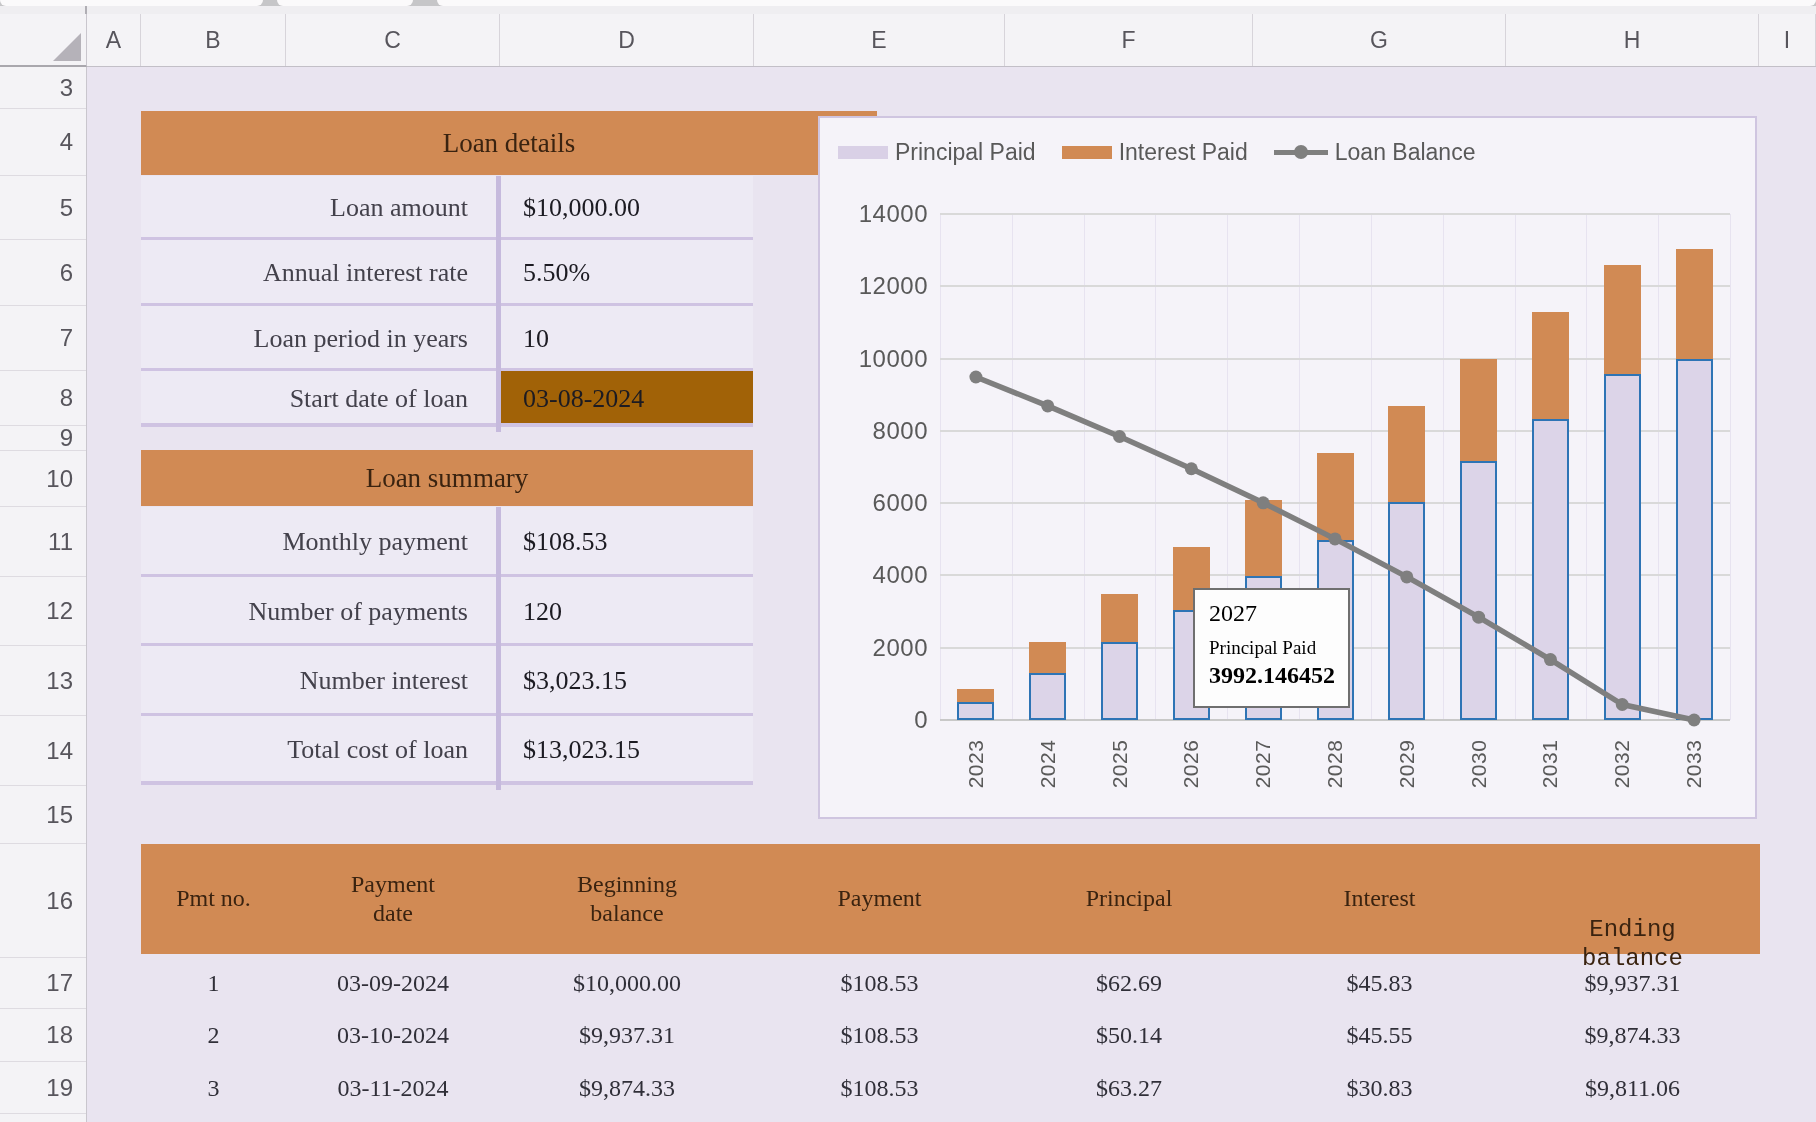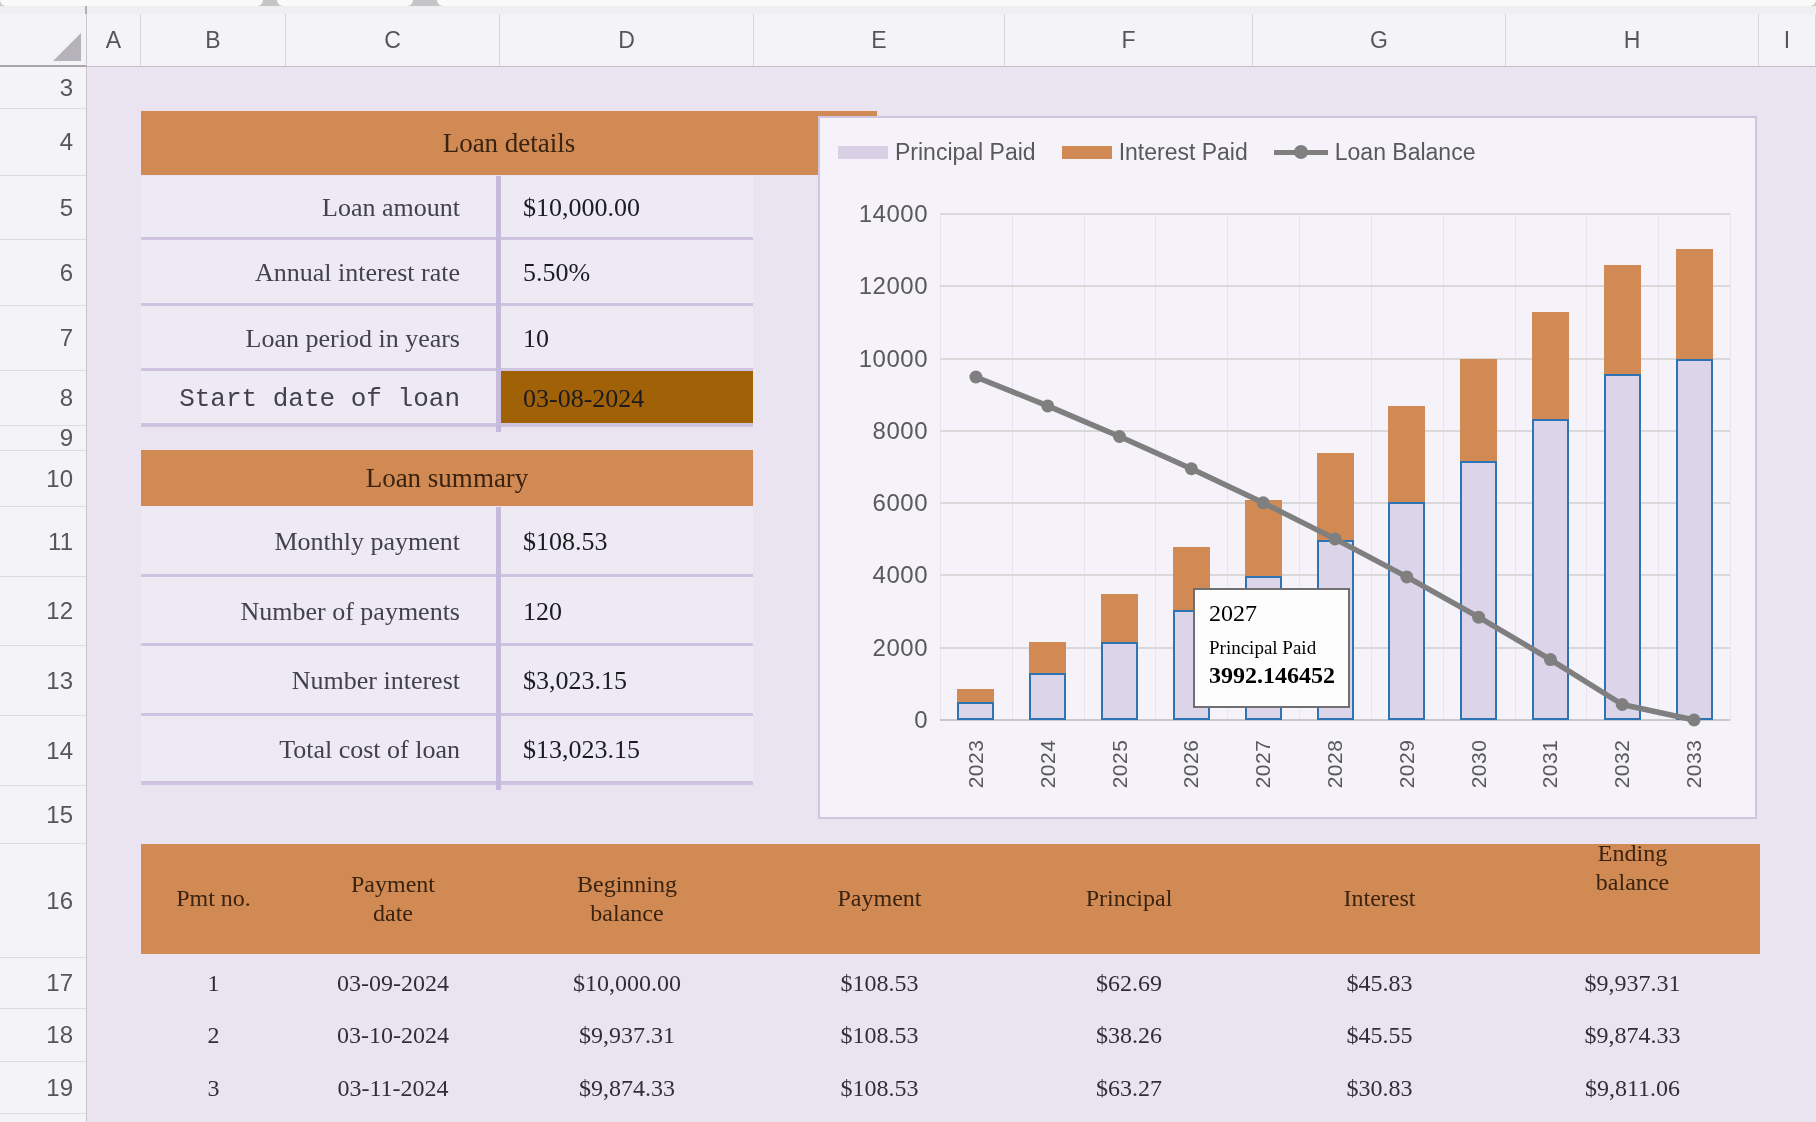--- a/index.html
+++ b/index.html
@@ -18,21 +18,21 @@
   .rowhdr-band{left:0;top:67px;width:87px;height:1055px;background:#f4f3f6;border-right:1px solid #c9c6cd;box-sizing:border-box;}
   .rowhdr{position:absolute;left:0;width:86px;display:flex;align-items:center;justify-content:flex-end;
           padding-right:13px;box-sizing:border-box;font-family:"Liberation Sans",sans-serif;font-size:24px;color:#57555c;
           border-bottom:1px solid #dedbe1;}
   .corner{left:0;top:14px;width:87px;height:53px;background:#f4f3f6;border-right:1px solid #c9c6cd;
           border-bottom:2px solid #a9a7ad;box-sizing:border-box;}
   .corner-tri{position:absolute;right:5px;bottom:4px;width:0;height:0;
               border-left:28px solid transparent;border-bottom:28px solid #b5b2b9;}
   
   .block-title{display:flex;align-items:center;justify-content:center;font-size:27px;}
-  .cell-label{display:flex;align-items:center;justify-content:flex-end;padding-right:36px;box-sizing:border-box;
+  .cell-label{display:flex;align-items:center;justify-content:flex-end;padding-right:28px;box-sizing:border-box;
               font-size:26px;color:#43414b;}
   .cell-value{display:flex;align-items:center;justify-content:flex-start;padding-left:22px;box-sizing:border-box;
               font-size:26px;color:#1c1b22;}
   
   .pt-hcell{display:flex;align-items:center;justify-content:center;text-align:center;font-size:24px;
             white-space:pre-line;line-height:1.22;}
   .pt-cell{display:flex;align-items:center;justify-content:center;font-size:24px;color:#302f38;}
   
   .chart-box{background:#f5f3f9;border:2px solid #cfc5e0;box-sizing:border-box;}
   .gridline-h{height:2px;}
@@ -107,21 +107,21 @@
       <div class="block-title" style="position: absolute; left: 141px; top: 111px; width: 736px; height: 64px; background: rgb(209, 138, 84); color: rgb(58, 35, 16);">Loan details</div>
       <div class="cell-label" style="position: absolute; left: 141px; top: 176px; width: 355px; height: 64px; background: rgb(237, 234, 244);">Loan amount</div>
       <div class="cell-value" style="position: absolute; left: 501px; top: 176px; width: 252px; height: 64px; background: rgb(237, 234, 244);">$10,000.00</div>
       <div style="position: absolute; left: 141px; top: 237px; width: 612px; height: 4px; background: rgb(207, 195, 226);"></div>
       <div class="cell-label" style="position: absolute; left: 141px; top: 240px; width: 355px; height: 66px; background: rgb(237, 234, 244);">Annual interest rate</div>
       <div class="cell-value" style="position: absolute; left: 501px; top: 240px; width: 252px; height: 66px; background: rgb(237, 234, 244);">5.50%</div>
       <div style="position: absolute; left: 141px; top: 303px; width: 612px; height: 4px; background: rgb(207, 195, 226);"></div>
       <div class="cell-label" style="position: absolute; left: 141px; top: 306px; width: 355px; height: 65px; background: rgb(237, 234, 244);">Loan period in years</div>
       <div class="cell-value" style="position: absolute; left: 501px; top: 306px; width: 252px; height: 65px; background: rgb(237, 234, 244);">10</div>
       <div style="position: absolute; left: 141px; top: 368px; width: 612px; height: 4px; background: rgb(207, 195, 226);"></div>
-      <div class="cell-label" style="position: absolute; left: 141px; top: 371px; width: 355px; height: 55px; background: rgb(237, 234, 244); font-family: Liberation Mono, monospace;">Start date of loan</div>
+      <div class="cell-label" style="position: absolute; left: 141px; top: 371px; width: 355px; height: 55px; background: rgb(237, 234, 244);">Start date of loan</div>
       <div class="cell-value" style="position: absolute; left: 501px; top: 371px; width: 252px; height: 55px; background: #a16207;">03-08-2024</div>
       <div style="position: absolute; left: 141px; top: 423px; width: 612px; height: 4px; background: rgb(207, 195, 226);"></div>
       <div style="position: absolute; left: 496px; top: 176px; width: 5px; height: 256px; background: rgb(198, 186, 221);"></div>
     </div>
 
   <div id="loanSummary">
       <div class="block-title" style="position: absolute; left: 141px; top: 450px; width: 612px; height: 56px; background: rgb(209, 138, 84); color: rgb(58, 35, 16);">Loan summary</div>
       <div class="cell-label" style="position: absolute; left: 141px; top: 507px; width: 355px; height: 70px; background: rgb(237, 234, 244);">Monthly payment</div>
       <div class="cell-value" style="position: absolute; left: 501px; top: 507px; width: 252px; height: 70px; background: rgb(237, 234, 244);">$108.53</div>
       <div style="position: absolute; left: 141px; top: 574px; width: 612px; height: 4px; background: rgb(207, 195, 226);"></div>
@@ -258,34 +258,34 @@
   <div id="paymentsTable">
       <div style="position: absolute; left: 141px; top: 844px; width: 1619px; height: 110px; background: rgb(209, 138, 84);"></div>
       <div class="pt-hcell" style="position: absolute; left: 141px; top: 844px; width: 145px; height: 110px; color: rgb(58, 35, 16);">Pmt no.</div>
       <div class="pt-hcell" style="position: absolute; left: 286px; top: 844px; width: 214px; height: 110px; color: rgb(58, 35, 16);">Payment
 date</div>
       <div class="pt-hcell" style="position: absolute; left: 500px; top: 844px; width: 254px; height: 110px; color: rgb(58, 35, 16);">Beginning
 balance</div>
       <div class="pt-hcell" style="position: absolute; left: 754px; top: 844px; width: 251px; height: 110px; color: rgb(58, 35, 16);">Payment</div>
       <div class="pt-hcell" style="position: absolute; left: 1005px; top: 844px; width: 248px; height: 110px; color: rgb(58, 35, 16);">Principal</div>
       <div class="pt-hcell" style="position: absolute; left: 1253px; top: 844px; width: 253px; height: 110px; color: rgb(58, 35, 16);">Interest</div>
-      <div class="pt-hcell" style="position: absolute; left: 1506px; top: 820px; width: 253px; height: 96px; color: rgb(58, 35, 16);">Ending
+      <div class="pt-hcell" style="position: absolute; left: 1506px; top: 896px; width: 253px; height: 96px; color: rgb(58, 35, 16); font-family: Liberation Mono, monospace;">Ending
 balance</div>
       <div class="pt-cell" style="position: absolute; left: 141px; top: 958px; width: 145px; height: 51px;">1</div>
       <div class="pt-cell" style="position: absolute; left: 286px; top: 958px; width: 214px; height: 51px;">03-09-2024</div>
       <div class="pt-cell" style="position: absolute; left: 500px; top: 958px; width: 254px; height: 51px;">$10,000.00</div>
       <div class="pt-cell" style="position: absolute; left: 754px; top: 958px; width: 251px; height: 51px;">$108.53</div>
       <div class="pt-cell" style="position: absolute; left: 1005px; top: 958px; width: 248px; height: 51px;">$62.69</div>
       <div class="pt-cell" style="position: absolute; left: 1253px; top: 958px; width: 253px; height: 51px;">$45.83</div>
       <div class="pt-cell" style="position: absolute; left: 1506px; top: 958px; width: 253px; height: 51px;">$9,937.31</div>
       <div class="pt-cell" style="position: absolute; left: 141px; top: 1009px; width: 145px; height: 53px;">2</div>
       <div class="pt-cell" style="position: absolute; left: 286px; top: 1009px; width: 214px; height: 53px;">03-10-2024</div>
       <div class="pt-cell" style="position: absolute; left: 500px; top: 1009px; width: 254px; height: 53px;">$9,937.31</div>
       <div class="pt-cell" style="position: absolute; left: 754px; top: 1009px; width: 251px; height: 53px;">$108.53</div>
-      <div class="pt-cell" style="position: absolute; left: 1005px; top: 1009px; width: 248px; height: 53px;">$38.26</div>
+      <div class="pt-cell" style="position: absolute; left: 1005px; top: 1009px; width: 248px; height: 53px;">$50.14</div>
       <div class="pt-cell" style="position: absolute; left: 1253px; top: 1009px; width: 253px; height: 53px;">$45.55</div>
       <div class="pt-cell" style="position: absolute; left: 1506px; top: 1009px; width: 253px; height: 53px;">$9,874.33</div>
       <div class="pt-cell" style="position: absolute; left: 141px; top: 1062px; width: 145px; height: 52px;">3</div>
       <div class="pt-cell" style="position: absolute; left: 286px; top: 1062px; width: 214px; height: 52px;">03-11-2024</div>
       <div class="pt-cell" style="position: absolute; left: 500px; top: 1062px; width: 254px; height: 52px;">$9,874.33</div>
       <div class="pt-cell" style="position: absolute; left: 754px; top: 1062px; width: 251px; height: 52px;">$108.53</div>
       <div class="pt-cell" style="position: absolute; left: 1005px; top: 1062px; width: 248px; height: 52px;">$63.27</div>
       <div class="pt-cell" style="position: absolute; left: 1253px; top: 1062px; width: 253px; height: 52px;">$30.83</div>
       <div class="pt-cell" style="position: absolute; left: 1506px; top: 1062px; width: 253px; height: 52px;">$9,811.06</div>
     </div>

